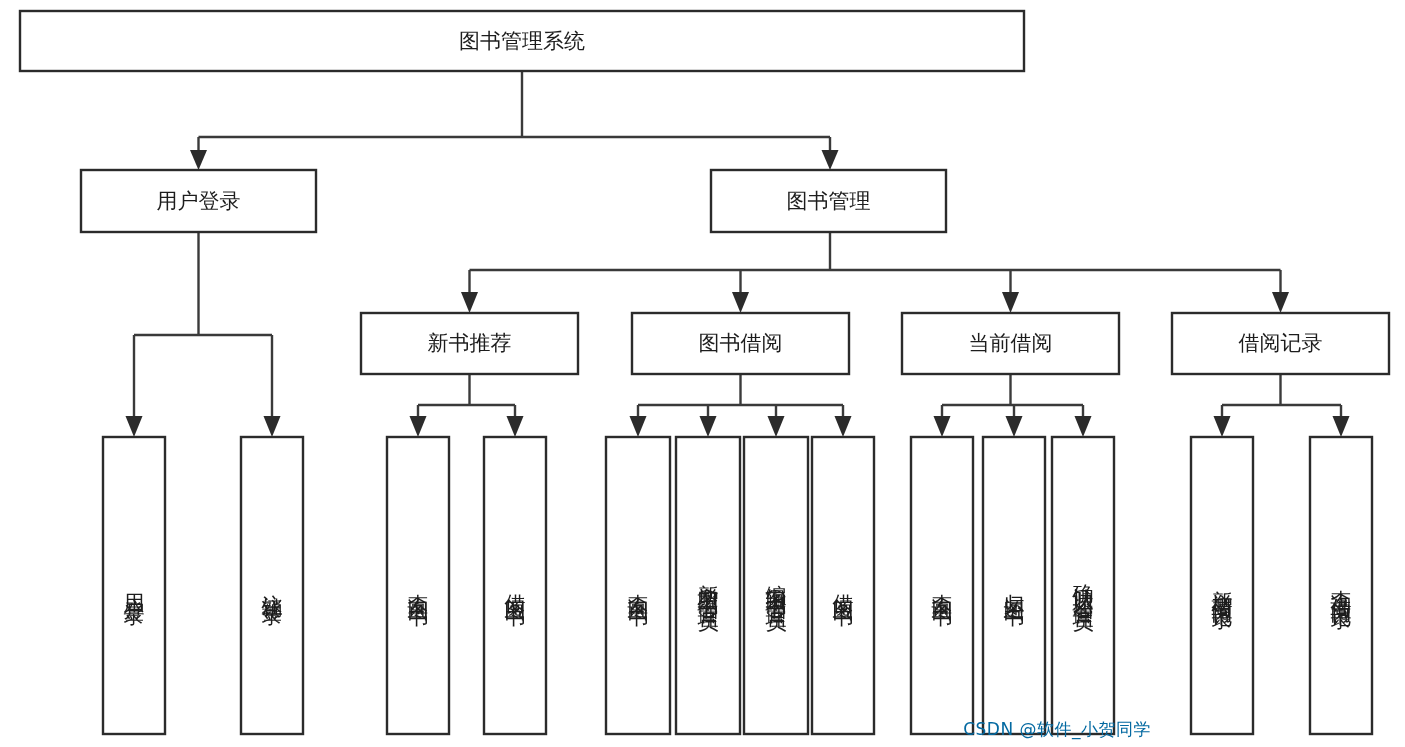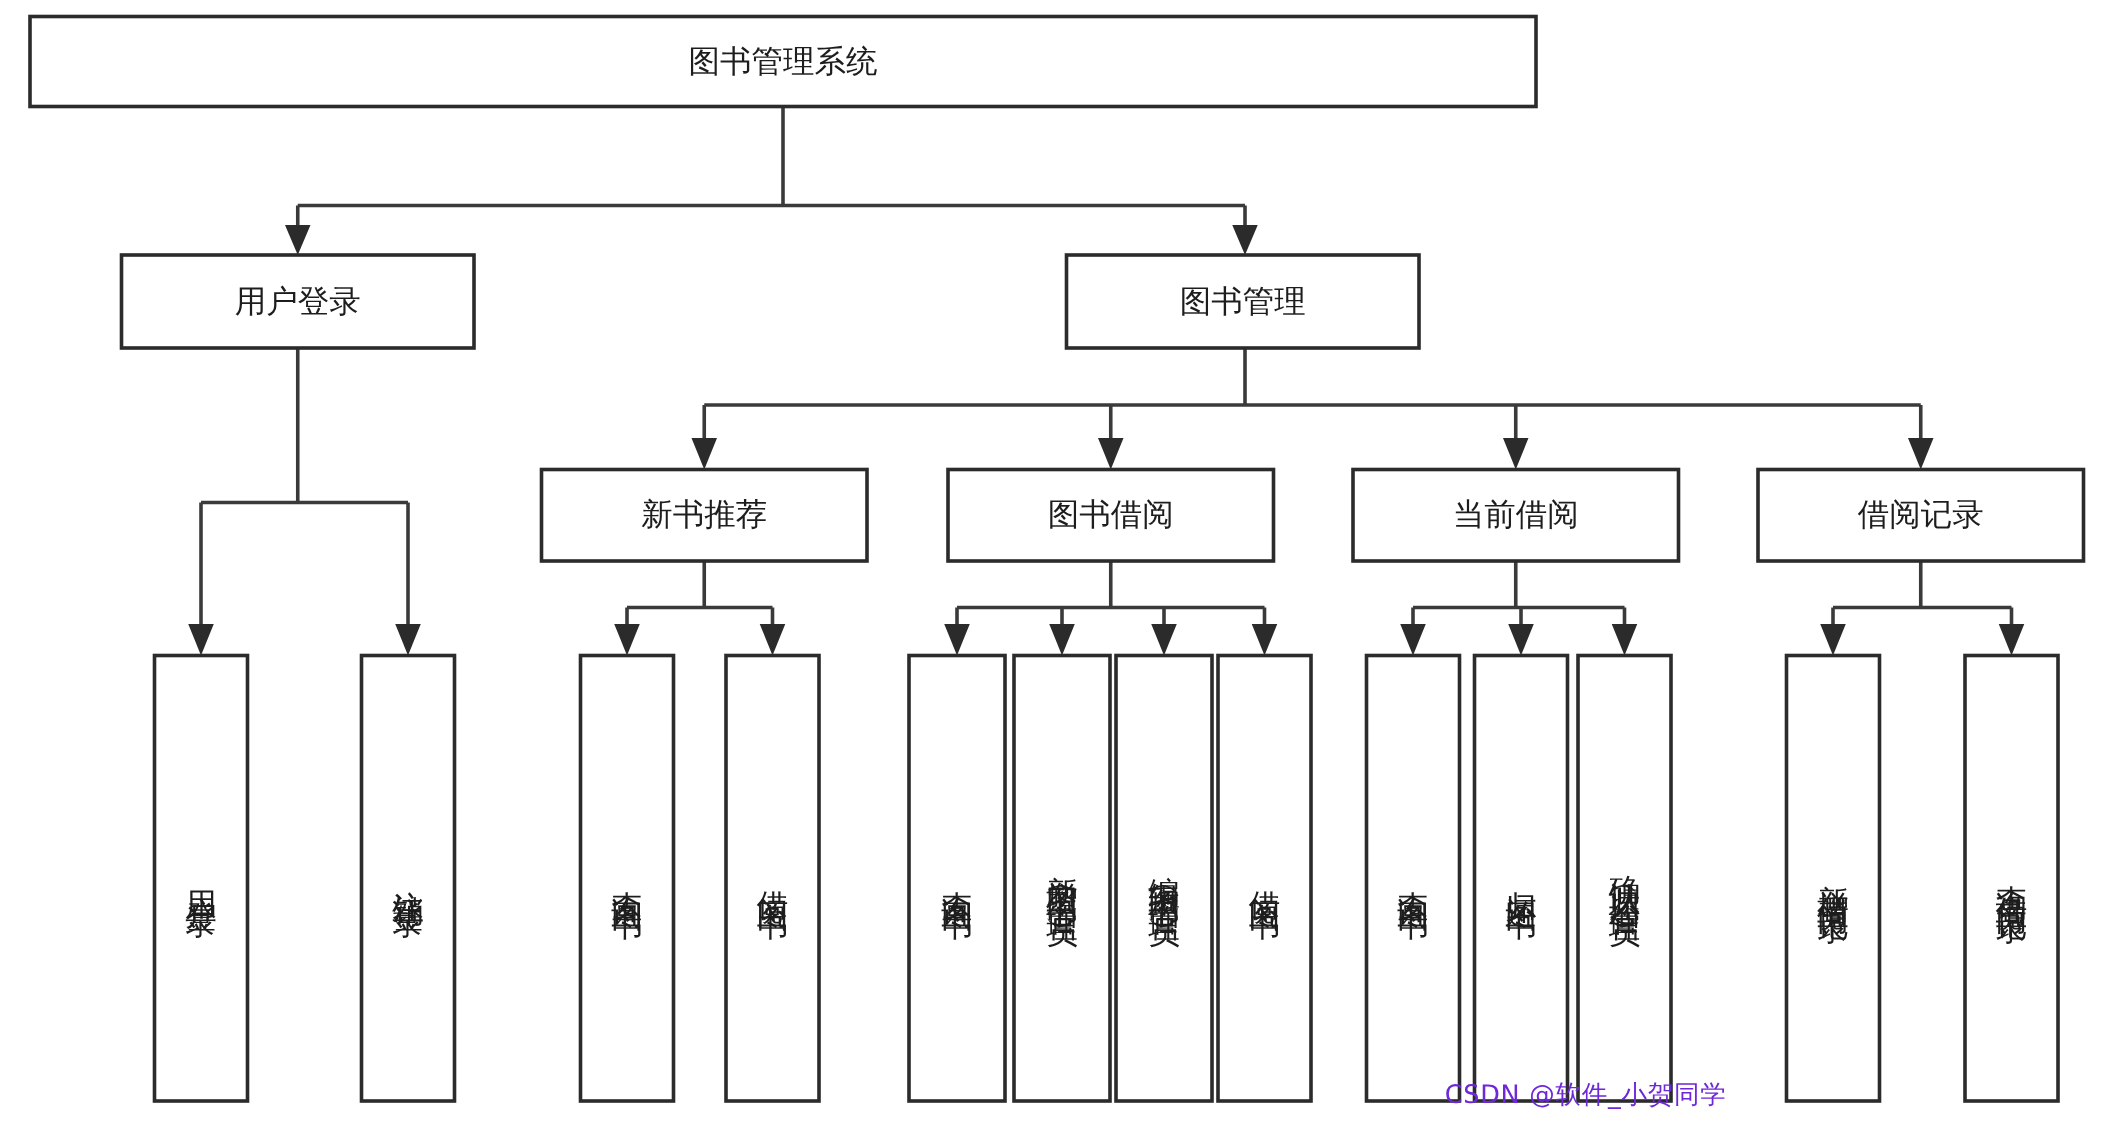--- a/index.html
+++ b/index.html
@@ -58,21 +58,21 @@
     letter-spacing: 4px;
     dominant-baseline: central;
     text-anchor: middle;
   }
   .watermark-text {
     position: absolute;
     right: 14px;
     bottom: 6px;
     font-family: "DejaVu Sans", "Liberation Sans", sans-serif;
     font-size: 17px;
-    color: #6d28d9;
+    color: #0369a1;
     white-space: nowrap;
     letter-spacing: 0.5px;
     pointer-events: none;
   }
 </style>
 </head>
 <body>
 
 <div id="diagram-root">
 

